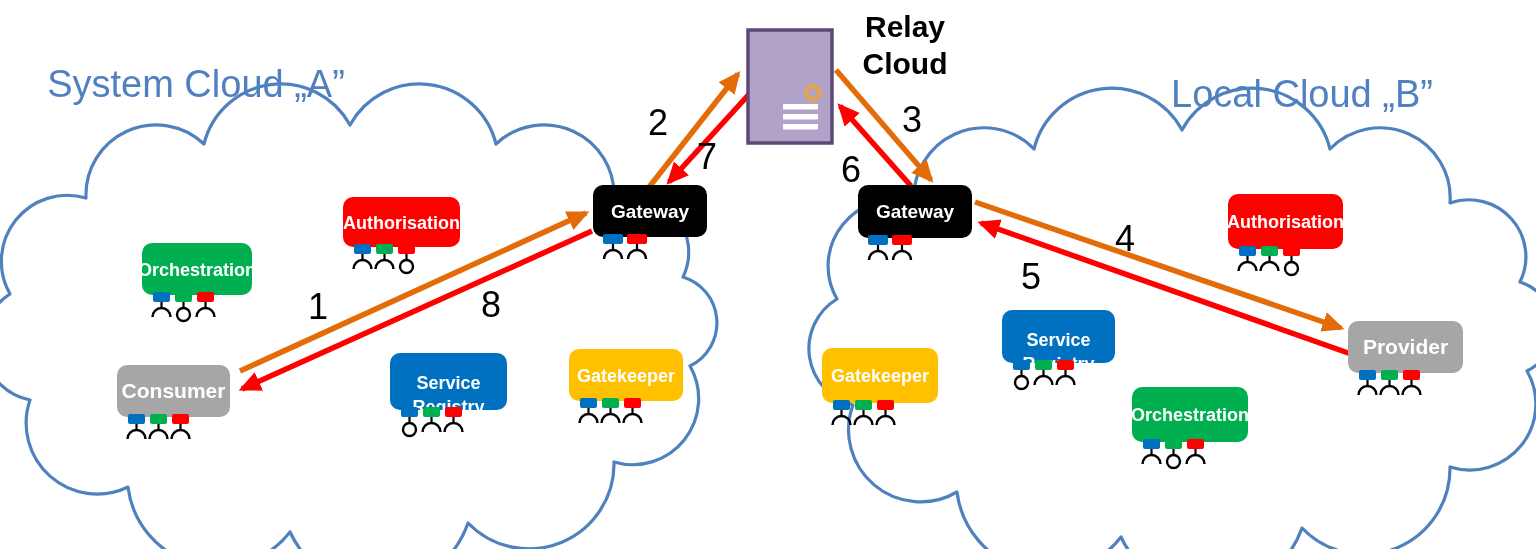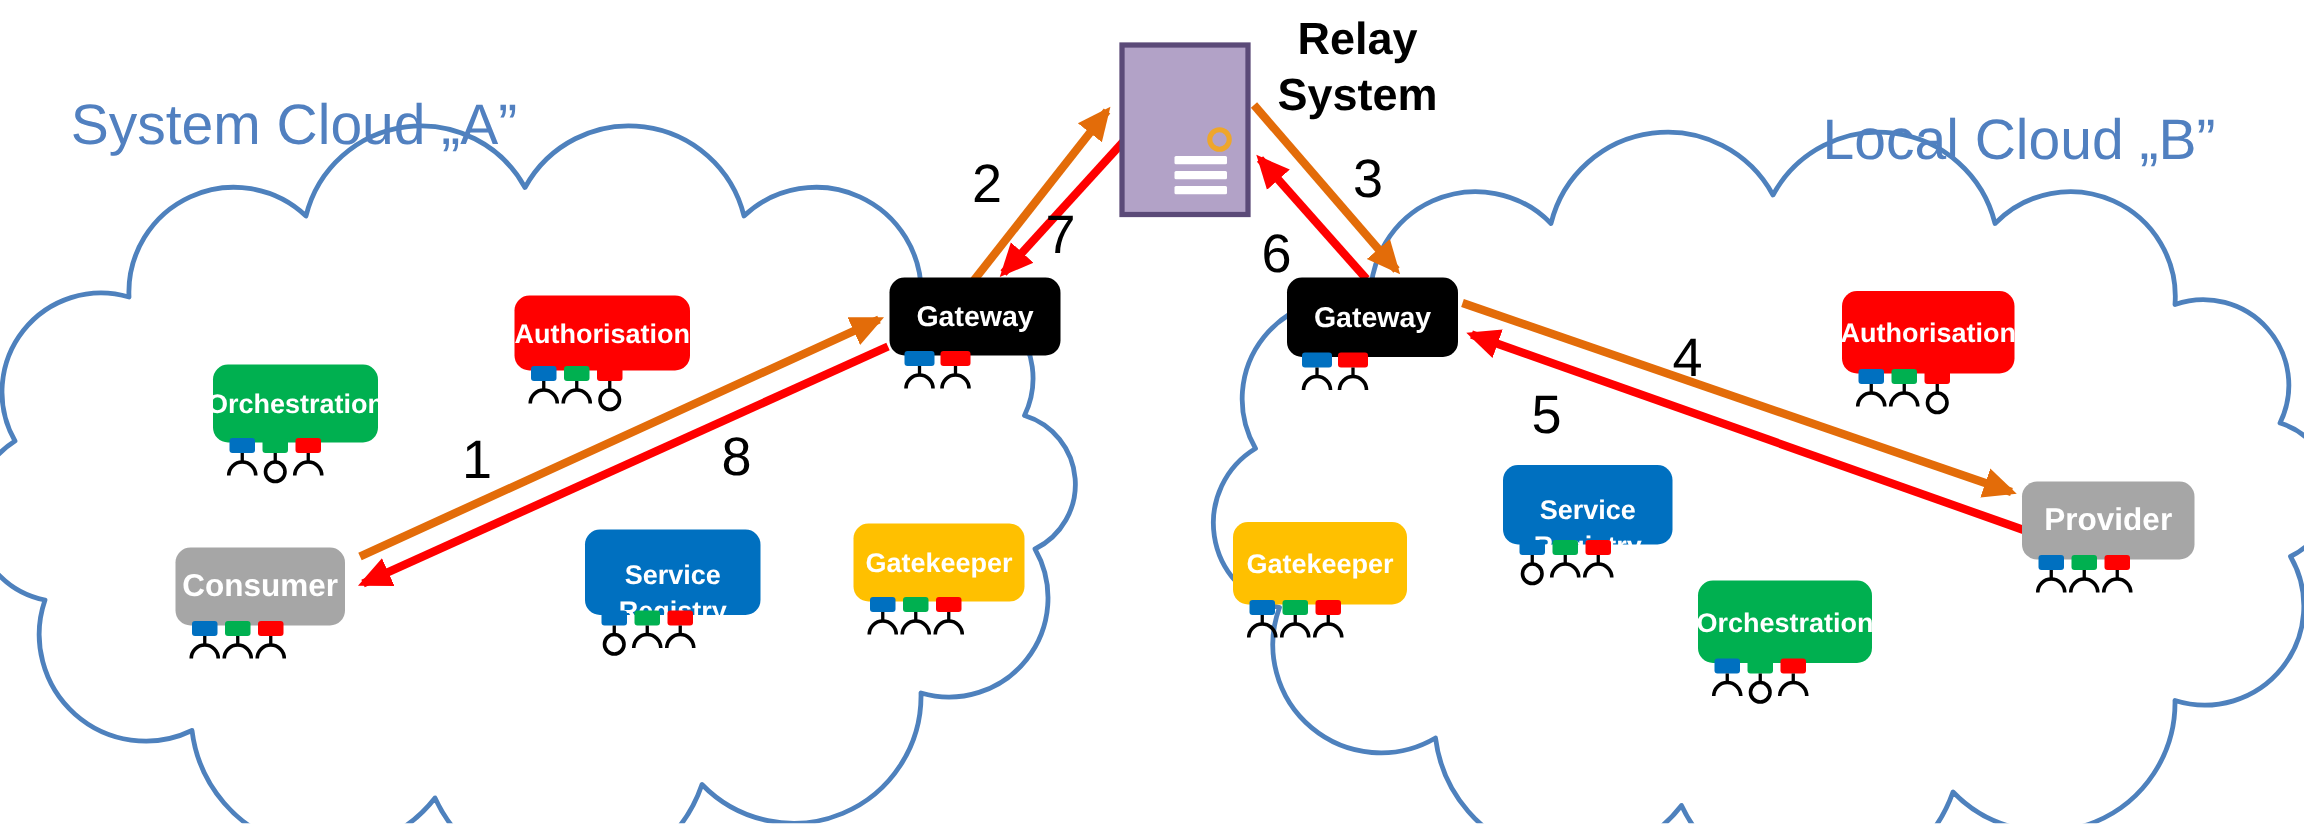--- a/index.html
+++ b/index.html
@@ -299,16 +299,16 @@
         <text x="912" y="119" text-anchor="middle" dominant-baseline="central" fill="#000000" font-family="&quot;Liberation Sans&quot;, sans-serif" font-size="36">3</text>
         <text x="1125" y="238" text-anchor="middle" dominant-baseline="central" fill="#000000" font-family="&quot;Liberation Sans&quot;, sans-serif" font-size="36">4</text>
         <text x="1031" y="276" text-anchor="middle" dominant-baseline="central" fill="#000000" font-family="&quot;Liberation Sans&quot;, sans-serif" font-size="36">5</text>
         <text x="851" y="169" text-anchor="middle" dominant-baseline="central" fill="#000000" font-family="&quot;Liberation Sans&quot;, sans-serif" font-size="36">6</text>
         <text x="707" y="156" text-anchor="middle" dominant-baseline="central" fill="#000000" font-family="&quot;Liberation Sans&quot;, sans-serif" font-size="36">7</text>
         <text x="491" y="304" text-anchor="middle" dominant-baseline="central" fill="#000000" font-family="&quot;Liberation Sans&quot;, sans-serif" font-size="36">8</text>
       </g>
   </svg>
 
   <div class="cloud-title" id="title-a" style="left: 196px; top: 63px; color: rgb(81, 128, 192);">System Cloud „A”</div>
-  <div class="cloud-title" id="title-b" style="left: 1302px; top: 73px; color: rgb(81, 128, 192); margin-left: 44px;">Local Cloud „B”</div>
+  <div class="cloud-title" id="title-b" style="left: 1302px; top: 73px; color: rgb(81, 128, 192);">Local Cloud „B”</div>
   <div class="relay-title" id="title-relay" style="left: 905px; top: 8px;">Relay
-System</div>
+Cloud</div>
 </div>
 
 </body></html>

